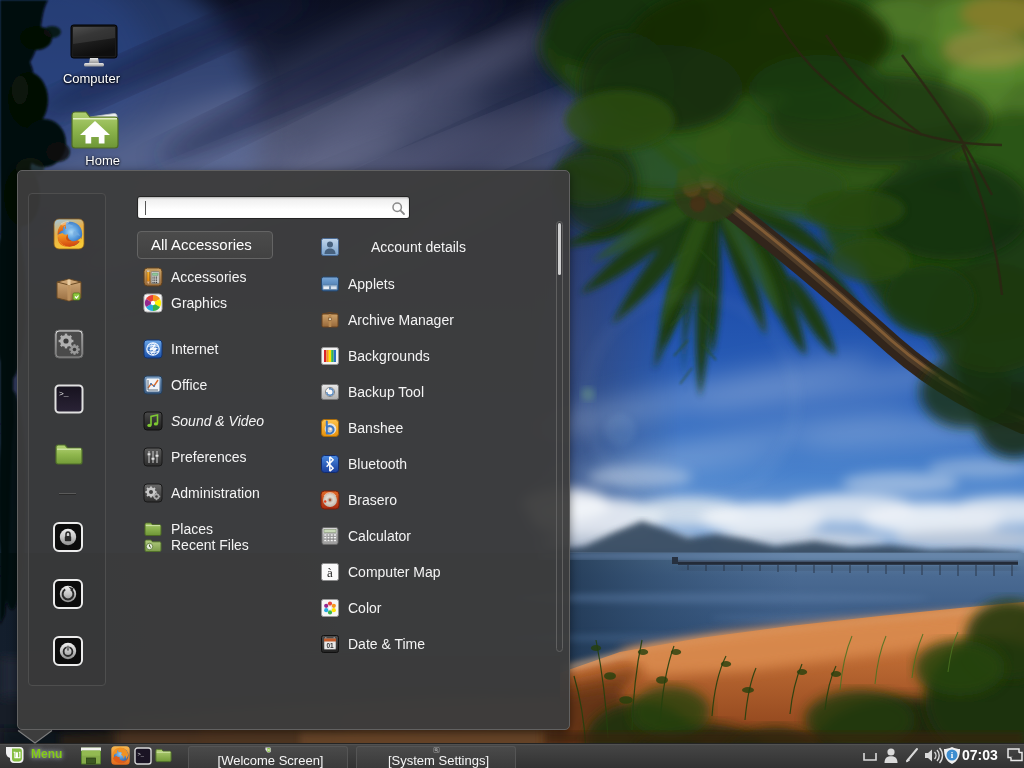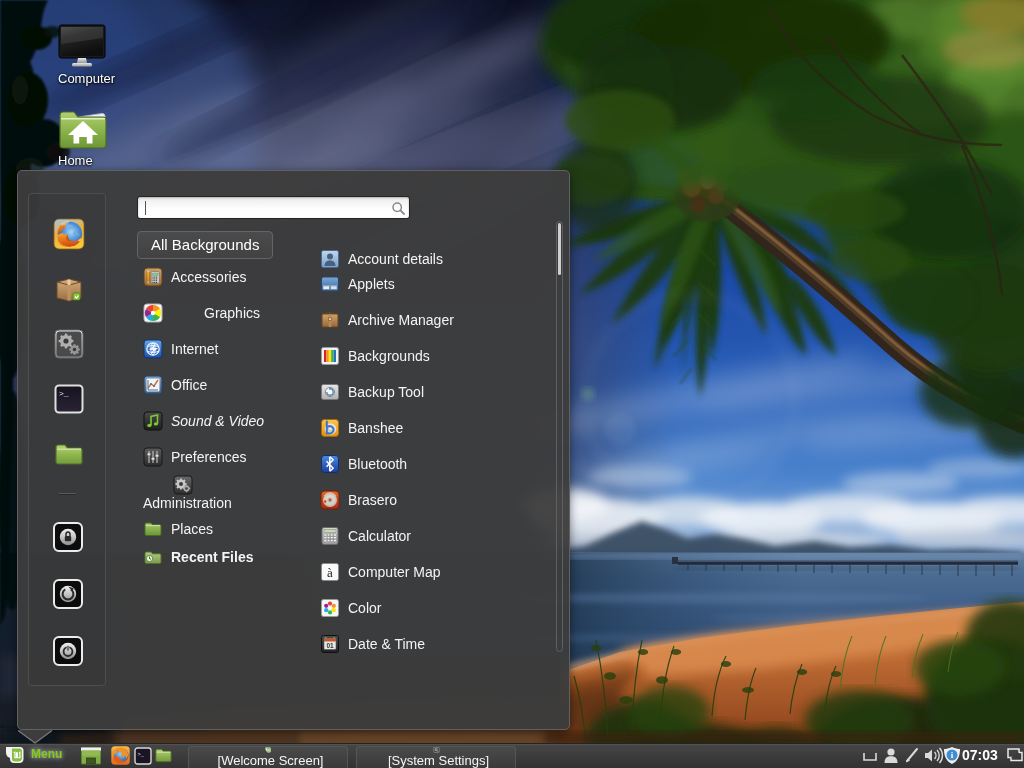--- a/index.html
+++ b/index.html
@@ -1,20 +1,20 @@
 <!DOCTYPE html>
 <html><head>
 <meta charset="utf-8">
 <style>
 html,body{margin:0;padding:0;width:1024px;height:768px;overflow:hidden;background:#000;}
 *{box-sizing:border-box;}
 body{font-family:"Liberation Sans",sans-serif;}
 #stage{position:relative;width:1024px;height:768px;overflow:hidden;}
 #wall{position:absolute;left:0;top:0;}
-.dicon{position:absolute;text-align:left;color:#fff;font-size:13px;text-shadow:0 1px 2px rgba(0,0,0,.9),0 0 3px rgba(0,0,0,.8);text-decoration:underline;}
+.dicon{position:absolute;text-align:right;color:#fff;font-size:13px;text-shadow:0 1px 2px rgba(0,0,0,.9),0 0 3px rgba(0,0,0,.8);text-decoration:underline;}
 #menu{position:absolute;left:17px;top:170px;width:553px;height:560px;background:rgba(61,61,61,.955);border:1px solid #616161;border-radius:5px;box-shadow:0 2px 10px rgba(0,0,0,.5);color:#f2f2f2;}
 #sidebox{position:absolute;left:10px;top:22px;width:78px;height:493px;border:1px solid #4e4e4e;border-radius:4px;background:rgba(0,0,0,0.04);}
 .sic{position:absolute;left:35px;width:32px;height:32px;}
 #searchbox{position:absolute;left:119px;top:25px;width:273px;height:23px;border-radius:3px;background:linear-gradient(#ececec,#ffffff 60%);border:1px solid #242424;box-shadow:inset 0 1px 2px rgba(0,0,0,.25);}
 #searchbox .cursor{position:absolute;left:7px;top:4px;width:1px;height:14px;background:#555;}
 #allapps{position:absolute;left:119px;top:60px;width:136px;height:28px;border:1px solid #646464;border-radius:4px;background:linear-gradient(#4b4b4b,#424242);line-height:26px;padding-left:13px;font-size:15px;color:#fff;}
 .crow{position:absolute;height:36px;display:flex;align-items:center;font-size:14px;color:#f4f4f4;}
 .crow svg,.crow .ic{margin-right:8px;}
 #scrollbar{position:absolute;left:538px;top:50px;width:7px;height:431px;border:1px solid #606060;border-radius:4px;}
 #scrollthumb{position:absolute;left:1px;top:1px;width:3px;height:52px;border-radius:2px;background:#cfcfcf;}
@@ -517,21 +517,21 @@
           <circle cx="15" cy="15.6" r="4.4" fill="none" stroke="#2a2a2a" stroke-width="1.8"></circle>
           <rect x="14.1" y="9.2" width="1.8" height="5.4" rx="0.9" fill="#2a2a2a" stroke="url(#silver)" stroke-width="0.8"></rect>
         </svg></div>
 <div id="searchbox">
         <div class="cursor"></div>
 <svg style="position:absolute;right:3px;top:4px" width="15" height="15" viewBox="0 0 15 15">
           <circle cx="6.2" cy="6.2" r="4.2" fill="none" stroke="#8a8a8a" stroke-width="1.5"></circle>
           <line x1="9.4" y1="9.4" x2="13" y2="13" stroke="#8a8a8a" stroke-width="1.8" stroke-linecap="round"></line>
         </svg>
 </div>
-<div id="allapps">All Backgrounds</div>
+<div id="allapps">All Accessories</div>
 <div class="crow" style="left:125px;top:88px;">
         <svg width="20" height="20" viewBox="0 0 20 20">
 <defs>
             <linearGradient id="acc1" x1="0" y1="0" x2="0" y2="1">
               <stop offset="0" stop-color="#cfa76a"></stop>
               <stop offset="1" stop-color="#96693a"></stop>
             </linearGradient>
 <linearGradient id="acc2p" x1="0" y1="0" x2="0" y2="1">
               <stop offset="0" stop-color="#f8b830"></stop>
               <stop offset="1" stop-color="#e8880f"></stop>
@@ -555,21 +555,21 @@
 <rect x="9.4" y="13.2" width="1.2" height="1.1"></rect>
             <rect x="11.2" y="13.2" width="1.2" height="1.1"></rect>
             <rect x="13" y="13.2" width="1.2" height="1.1"></rect>
 <rect x="9.4" y="15" width="1.2" height="1.1"></rect>
             <rect x="11.2" y="15" width="1.2" height="1.1"></rect>
             <rect x="13" y="15" width="1.2" height="1.1"></rect>
 </g>
         </svg>
         <span>Accessories</span>
       </div>
-<div class="crow" style="left:125px;top:124px;gap:33px;">
+<div class="crow" style="left:125px;top:114px;">
         <svg width="20" height="20" viewBox="0 0 20 20">
 <rect x="1" y="1" width="18" height="18" rx="3" fill="#f5f5f5" stroke="#b0b0b0" stroke-width="1"></rect>
 <g transform="translate(10,10)">
 <path d="M0,0 L-7,-4 A8 8 0 0 1 0,-8 Z" fill="#e8413a"></path>
 <path d="M0,0 L0,-8 A8 8 0 0 1 7,-4 Z" fill="#f7941d"></path>
 <path d="M0,0 L7,-4 A8 8 0 0 1 7,4 Z" fill="#fff200"></path>
 <path d="M0,0 L7,4 A8 8 0 0 1 0,8 Z" fill="#39b54a"></path>
 <path d="M0,0 L0,8 A8 8 0 0 1 -7,4 Z" fill="#27aae1"></path>
 <path d="M0,0 L-7,4 A8 8 0 0 1 -7,-4 Z" fill="#93278f"></path>
 <circle cx="0" cy="0" r="2.2" fill="#fff"></circle>
@@ -639,21 +639,21 @@
             <line x1="14" y1="4" x2="14" y2="16"></line>
           </g>
 <g fill="#e8e8e8" stroke="#888" stroke-width="0.5">
             <rect x="4.6" y="6" width="2.8" height="2.6" rx="0.8"></rect>
             <rect x="8.6" y="10.5" width="2.8" height="2.6" rx="0.8"></rect>
             <rect x="12.6" y="7.5" width="2.8" height="2.6" rx="0.8"></rect>
           </g>
 </svg>
         <span>Preferences</span>
       </div>
-<div class="crow" style="left:125px;top:304px;flex-direction:column;">
+<div class="crow" style="left:125px;top:304px;">
         <svg width="20" height="20" viewBox="0 0 20 20">
 <defs>
             <linearGradient id="adm1" x1="0" y1="0" x2="0" y2="1">
               <stop offset="0" stop-color="#6a6a6a"></stop>
               <stop offset="1" stop-color="#2e2e2e"></stop>
             </linearGradient>
           </defs>
 <rect x="1" y="1" width="18" height="18" rx="3" fill="url(#adm1)" stroke="#191919" stroke-width="1"></rect>
 <g fill="#c8c8c8">
             <circle cx="8" cy="9" r="4.5"></circle>
@@ -683,35 +683,35 @@
               <stop offset="0" stop-color="#a6c86a"></stop>
               <stop offset="0.5" stop-color="#8ab14e"></stop>
               <stop offset="1" stop-color="#6d9436"></stop>
             </linearGradient>
           </defs>
 <path d="M2,5.5 C2,4.7 2.6,4 3.4,4 L8,4 L9.4,5.8 L16.6,5.8 C17.4,5.8 18,6.4 18,7.2 L18,15 C18,15.8 17.4,16.5 16.6,16.5 L3.4,16.5 C2.6,16.5 2,15.8 2,15 Z" fill="url(#fol1)" stroke="#4e6b24" stroke-width="1"></path>
 <path d="M2.8,6.6 L17.2,6.6" stroke="#cfe3a8" stroke-width="1"></path>
 </svg>
         <span>Places</span>
       </div>
-<div class="crow" style="left:125px;top:368px;font-weight:bold;">
+<div class="crow" style="left:125px;top:356px;">
         <svg width="20" height="20" viewBox="0 0 20 20">
 <defs>
             <linearGradient id="fol2" x1="0" y1="0" x2="0" y2="1">
               <stop offset="0" stop-color="#b2cc80"></stop>
               <stop offset="1" stop-color="#7c9c4a"></stop>
             </linearGradient>
           </defs>
 <path d="M2,6.5 C2,5.7 2.6,5 3.4,5 L8,5 L9.4,6.8 L16.6,6.8 C17.4,6.8 18,7.4 18,8.2 L18,15 C18,15.8 17.4,16.5 16.6,16.5 L3.4,16.5 C2.6,16.5 2,15.8 2,15 Z" fill="url(#fol2)" stroke="#51702a" stroke-width="1"></path>
 <circle cx="6.5" cy="11.5" r="3.2" fill="#e8eee0" stroke="#51702a" stroke-width="0.8"></circle>
 <path d="M6.5,9.6 L6.5,11.5 L8,12.3" stroke="#446022" stroke-width="1" fill="none"></path>
 </svg>
         <span>Recent Files</span>
       </div>
-<div class="crow" style="left:302px;top:70px;">
+<div class="crow" style="left:302px;top:58px;gap:23px;">
         <svg width="20" height="20" viewBox="0 0 20 20">
 <defs>
             <linearGradient id="acc2" x1="0" y1="0" x2="0" y2="1">
               <stop offset="0" stop-color="#c2d6ec"></stop>
               <stop offset="1" stop-color="#7aa2cc"></stop>
             </linearGradient>
           </defs>
 <rect x="1.5" y="1.5" width="17" height="17" rx="2" fill="url(#acc2)" stroke="#4a6a94" stroke-width="1"></rect>
 <circle cx="10" cy="7.5" r="3" fill="#47617e"></circle>
 <path d="M4.5,17 C4.5,12.8 7,11.4 10,11.4 C13,11.4 15.5,12.8 15.5,17 Z" fill="#47617e"></path>

